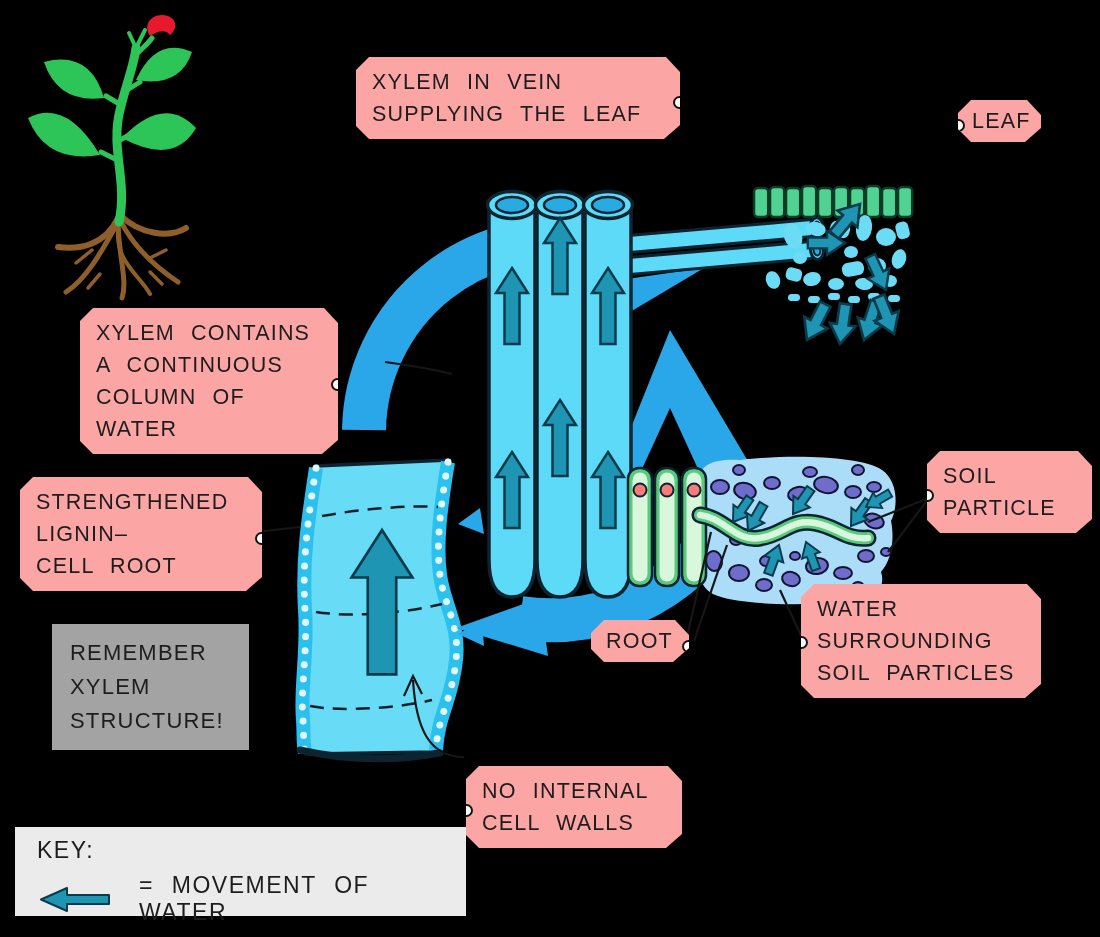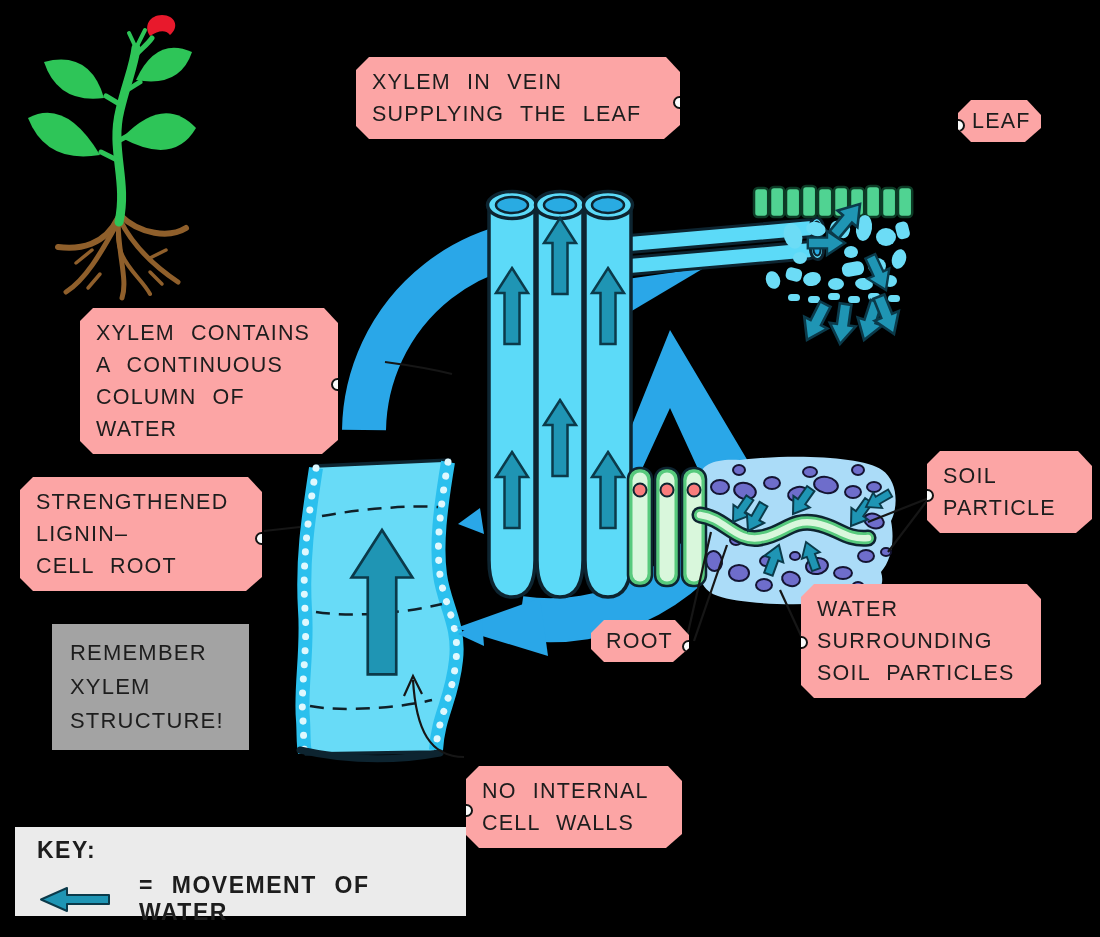--- a/index.html
+++ b/index.html
@@ -13,21 +13,21 @@
                  calc(100% - 16px) 100%,13px 100%,0 calc(100% - 13px),0 13px);
        box-sizing:border-box;}
   .tag.oneline{padding:5px 14px;}
   .note{position:absolute;background:#a3a3a3;color:#1d1d1d;font-size:22px;
         letter-spacing:1.2px;line-height:34px;padding:12px 18px;box-sizing:border-box;}
   .tag-hole{position:absolute;width:9px;height:9px;border:2px solid #141414;
             border-radius:50%;background:#fafafa;}
   .hole-right{right:-6px;top:48%;}
   .hole-left{left:-6px;top:46%;}
   .keybox{position:absolute;background:#ebebeb;color:#1d1d1d;box-sizing:border-box;
-          padding:10px 22px;font-size:23px;letter-spacing:1.5px;word-spacing:10px;font-weight:bold;}
+          padding:10px 22px;font-size:23px;letter-spacing:1.5px;word-spacing:10px;}
   .key-row{display:flex;align-items:center;gap:26px;margin-top:8px;}
   .key-row svg{flex:0 0 auto;}
 </style>
 </head>
 <body>
 
 <div id="canvas">
 
 <svg id="scene" width="1100" height="937" viewBox="0 0 1100 937">
   <defs>

